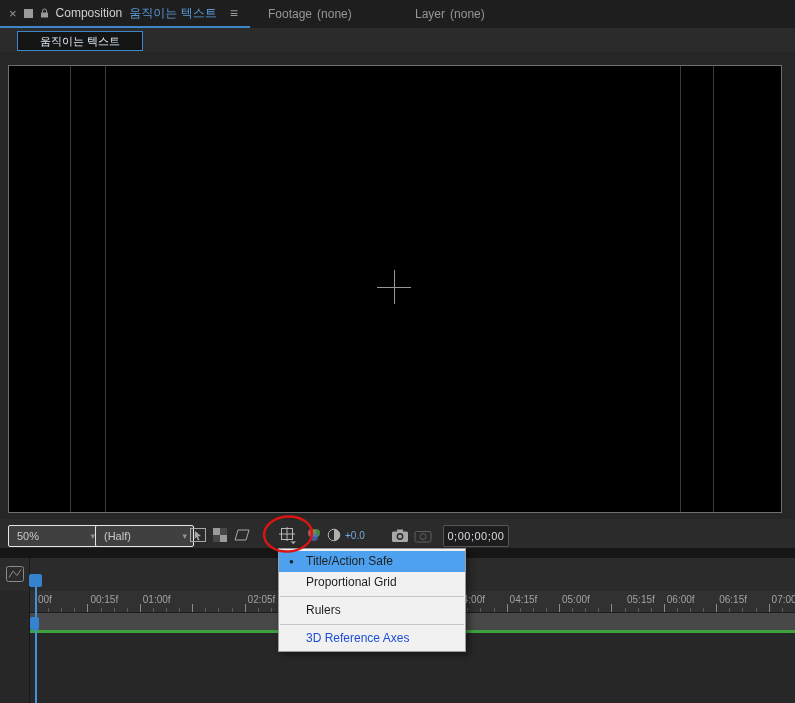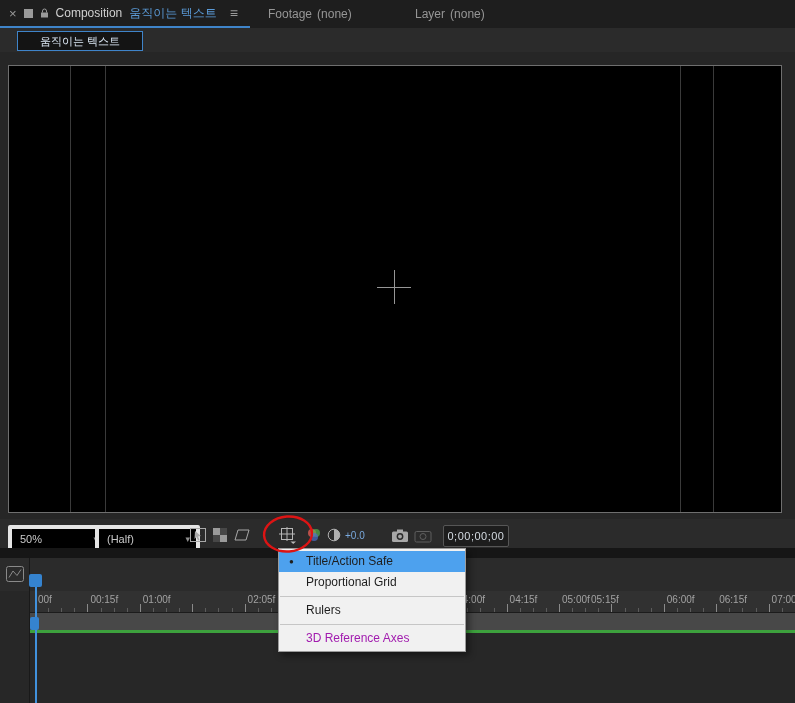--- a/index.html
+++ b/index.html
@@ -21,21 +21,21 @@
 
   
   .viewport{position:absolute;left:0;top:52px;width:795px;height:467px;background:#262626;}
   .comp{position:absolute;left:8px;top:13px;width:772px;height:446px;background:#000;border:1px solid #6f6f6f;}
   .guide-v{position:absolute;top:0;width:1px;height:100%;background:#3a3a3a;}
   .cross-h{position:absolute;left:368px;top:221px;width:34px;height:1px;background:#969696;}
   .cross-v{position:absolute;left:385px;top:204px;width:1px;height:34px;background:#969696;}
 
   
   .toolbar{position:absolute;left:0;top:519px;width:795px;height:29px;background:#2b2b2b;}
-  .dd{position:absolute;top:6px;height:20px;background:#000000;border:4px solid #e5e5e5;border-radius:2px;color:#c9c9c9;font-size:11px;display:flex;align-items:center;justify-content:space-between;padding:0 6px 0 8px;cursor:default;}
+  .dd{position:absolute;top:6px;height:20px;background:#404040;border:1px solid #e5e5e5;border-radius:2px;color:#c9c9c9;font-size:11px;display:flex;align-items:center;justify-content:space-between;padding:0 6px 0 8px;cursor:default;}
   .dd .chev{color:#8f8f8f;font-size:9px;margin-left:6px;}
   .tool-btn{position:absolute;top:6px;width:22px;height:20px;display:flex;align-items:center;justify-content:center;}
   .exp-val{position:absolute;top:6px;height:20px;display:flex;align-items:center;color:#79a9dd;font-size:10px;}
   .timecode{position:absolute;left:443px;top:6px;width:64px;height:20px;background:#1d1d1d;border:1px solid #565656;border-radius:2px;color:#d4dbe2;font-size:11px;display:flex;align-items:center;justify-content:center;letter-spacing:.5px;}
 
   .panel-gap{position:absolute;left:0;top:548px;width:795px;height:10px;background:#161616;}
 
   
   .timeline{position:absolute;left:0;top:558px;width:795px;height:145px;background:#272727;}
   .tl-strip{position:absolute;left:0;top:0;width:795px;height:33px;background:#2b2b2b;}
@@ -49,21 +49,21 @@
   .work-band{position:absolute;left:30px;top:55px;width:765px;height:17px;background:#484848;}
   .green-line{position:absolute;left:30px;top:72px;width:765px;height:3px;background:#3da13d;}
   .playhead-line{position:absolute;left:35px;top:16px;width:2px;height:129px;background:#4191dc;z-index:5;}
   .playhead-head{position:absolute;left:29px;top:16px;width:13px;height:13px;background:#3583cf;border-radius:2px;z-index:6;}
   .wa-handle{position:absolute;left:30px;top:59px;width:9px;height:13px;background:#3583cf;border-radius:2px;z-index:6;}
 
   
   .menu{position:absolute;left:278px;top:548px;width:186px;background:#f1f1f1;border:1px solid #9b9b9b;box-shadow:3px 3px 7px rgba(0,0,0,.45);z-index:30;padding:2px 0;}
   .menu-item{position:relative;height:21px;line-height:21px;padding-left:27px;font-size:12px;color:#1e1e1e;white-space:nowrap;cursor:default;}
   .menu-item.hl{background:#4da1ee;}
-  .menu-item.dis{color:#a21caf;}
+  .menu-item.dis{color:#1d4ed8;}
   .menu-item .bullet{position:absolute;left:10px;top:0;font-size:8px;}
   .menu-sep{height:1px;background:#c6c6c6;margin:3px 1px;}
 
   
   .annotation{position:absolute;left:260px;top:512px;z-index:40;pointer-events:none;}
 </style>
 </head>
 <body>
 
 <div class="app">
@@ -243,21 +243,21 @@
         <div class="tick-label" style="left: 479.6px;">04:15f</div>
         <div class="tick major" style="left: 529px;"></div>
         <div class="tick minor" style="left: 542.1px;"></div>
         <div class="tick minor" style="left: 555.2px;"></div>
         <div class="tick minor" style="left: 568.3px;"></div>
         <div class="tick-label" style="left: 532px;">05:00f</div>
         <div class="tick major" style="left: 581.4px;"></div>
         <div class="tick minor" style="left: 594.5px;"></div>
         <div class="tick minor" style="left: 607.6px;"></div>
         <div class="tick minor" style="left: 620.7px;"></div>
-        <div class="tick-label" style="left: 561px;">05:15f</div>
+        <div class="tick-label" style="left: 597px;">05:15f</div>
         <div class="tick major" style="left: 633.8px;"></div>
         <div class="tick minor" style="left: 646.9px;"></div>
         <div class="tick minor" style="left: 660px;"></div>
         <div class="tick minor" style="left: 673.1px;"></div>
         <div class="tick-label" style="left: 636.8px;">06:00f</div>
         <div class="tick major" style="left: 686.2px;"></div>
         <div class="tick minor" style="left: 699.3px;"></div>
         <div class="tick minor" style="left: 712.4px;"></div>
         <div class="tick minor" style="left: 725.5px;"></div>
         <div class="tick-label" style="left: 689.2px;">06:15f</div>

